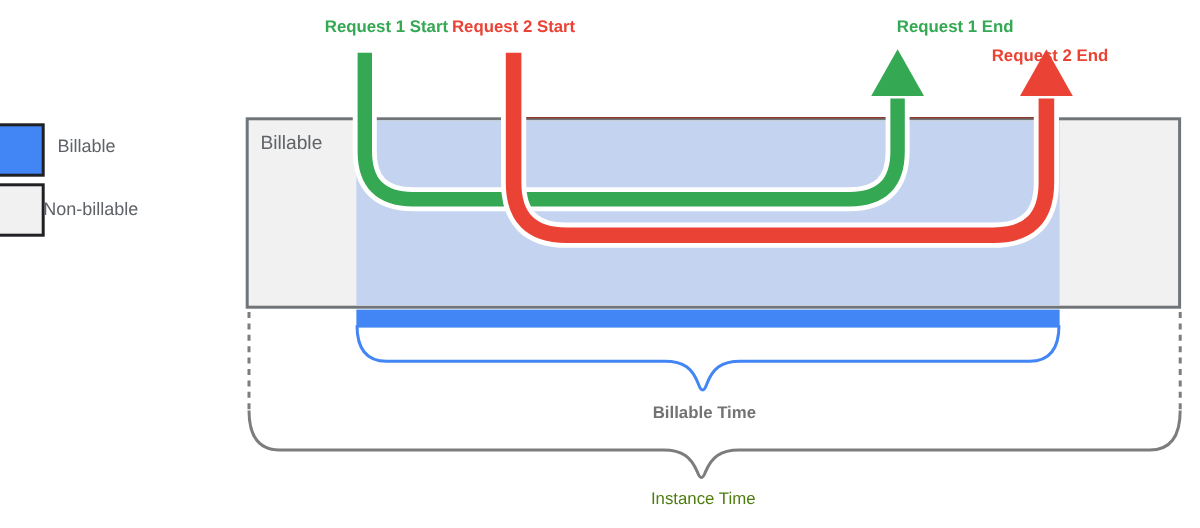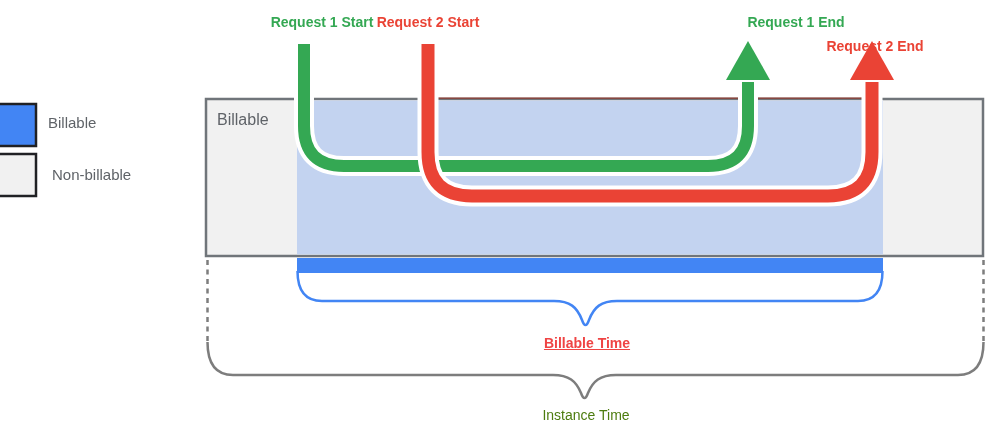--- a/index.html
+++ b/index.html
@@ -17,21 +17,21 @@
     font-family:"Liberation Sans","DejaVu Sans",sans-serif;
     line-height:1.15;
   }
   .center{transform:translateX(-50%);}
   .bold{font-weight:700;}
   .fs14{font-size:14px;}
   .fs15{font-size:15px;}
   .fs16{font-size:16px;}
   .c-green{color:#34A853;padding-left:36px;}
   .c-red{color:#EA4335;}
-  .c-blue{color:#ef4444;text-decoration:underline;}
+  .c-blue{color:#737373;}
   .c-gray{color:#5F6368;text-align:right;}
   .c-gray2{color:#4d7c0f;}
 </style>
 </head>
 <body>
 
 <div id="canvas">
 
   <svg id="diagram-svg" width="1000" height="440" viewBox="0 0 1000 440">
 
@@ -62,21 +62,21 @@
              C 569 375 576 381 581 393 Q 584.5 403 588 393
              C 593 381 600 375 616 375 H 958
              C 976.5 375 983.5 362 983.5 342" fill="none" stroke-width="2.5" stroke="#7D7D7D"></path>
 
     <rect x="-8" y="104" width="44" height="42" stroke="#202124" stroke-width="2.5" fill="#4285F4"></rect>
     <rect x="-8" y="154" width="44" height="42" stroke="#202124" stroke-width="2.5" fill="#F1F1F1"></rect>
   </svg>
 
   <div class="lbl fs15 c-gray" style="left:48px; top:114px;">Billable</div>
 
-  <div class="lbl fs15 c-gray" style="left:52px; top:166px;">Non-billable</div>
+  <div class="lbl fs15 c-gray" style="left:36px; top:166px;">Non-billable</div>
 
   <div class="lbl fs16 c-gray" style="left:217px; top:111px;">Billable</div>
 
   <div class="lbl fs14 bold c-green center" style="left:304px; top:14px;">Request 1 Start</div>
 
   <div class="lbl fs14 bold c-red center" style="left:428px; top:14px;">Request 2 Start</div>
 
   <div class="lbl fs14 bold c-green center" style="left:750px; top:14px;margin-left:28px;">Request 1 End</div>
 
   <div class="lbl fs14 bold c-red center" style="left:875px; top:14px;margin-top:24px;">Request 2 End</div>

